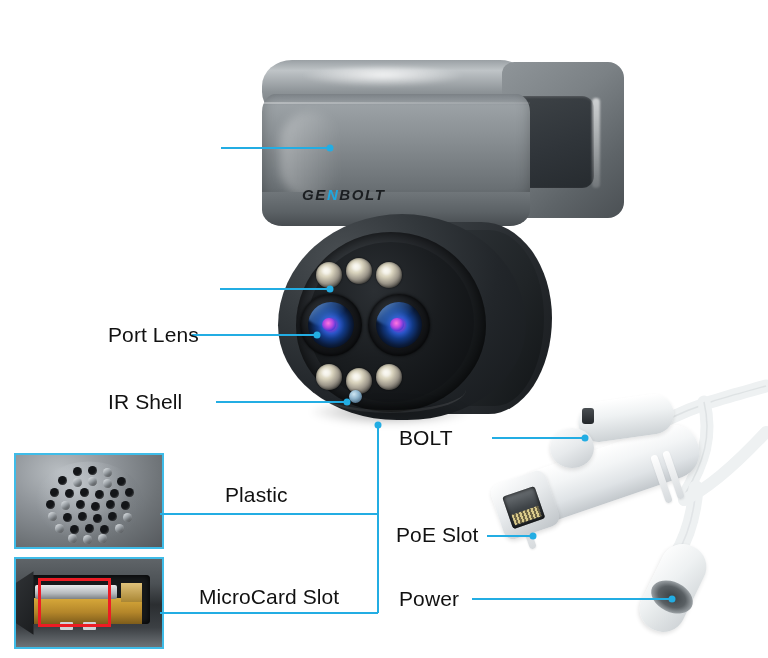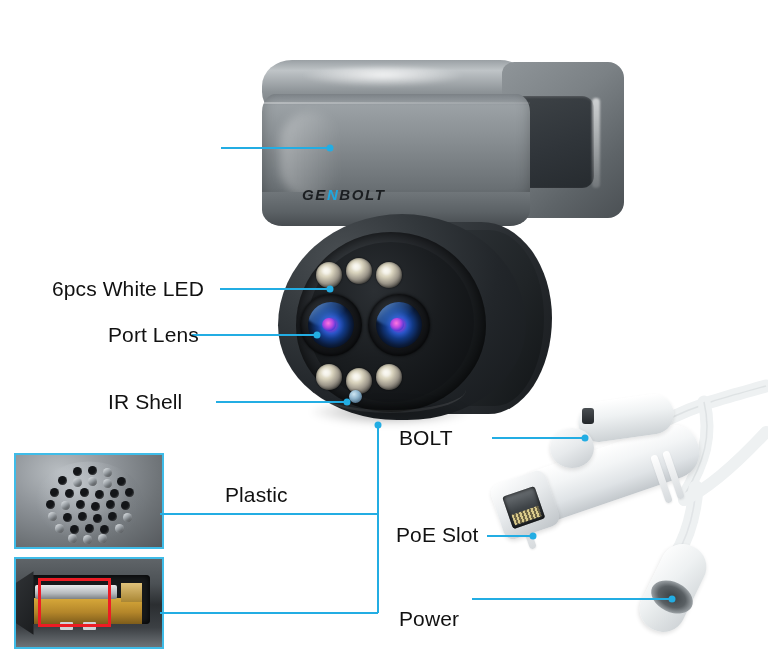--- a/index.html
+++ b/index.html
@@ -379,28 +379,28 @@
   <div class="lead" style="left:492px;top:437px;width:92px;"></div>
   <div class="dot" style="left:585px;top:438px;"></div>
 
   <div class="lead" style="left:487px;top:535px;width:45px;"></div>
   <div class="dot" style="left:533px;top:536px;"></div>
 
   <div class="lead" style="left:472px;top:598px;width:199px;"></div>
   <div class="dot" style="left:672px;top:599px;"></div>
 
 
-  <div class="label" style="left:52px;top:278px;">6pcs White LED</div>
 
   <div class="label" style="left:108px;top:324px;">Port Lens</div>
 
   <div class="label" style="left:108px;top:391px;">IR Shell</div>
 
   <div class="label" style="left:225px;top:484px;">Plastic</div>
 
+  <div class="label" style="left:199px;top:586px;">MicroCard Slot</div>
 
   <div class="label" style="left:399px;top:427px;">BOLT</div>
 
   <div class="label" style="left:396px;top:524px;">PoE Slot</div>
 
-  <div class="label" style="left:399px;top:608px;">Power</div>
+  <div class="label" style="left:399px;top:588px;">Power</div>
 
 </div>
 
 </body></html>

